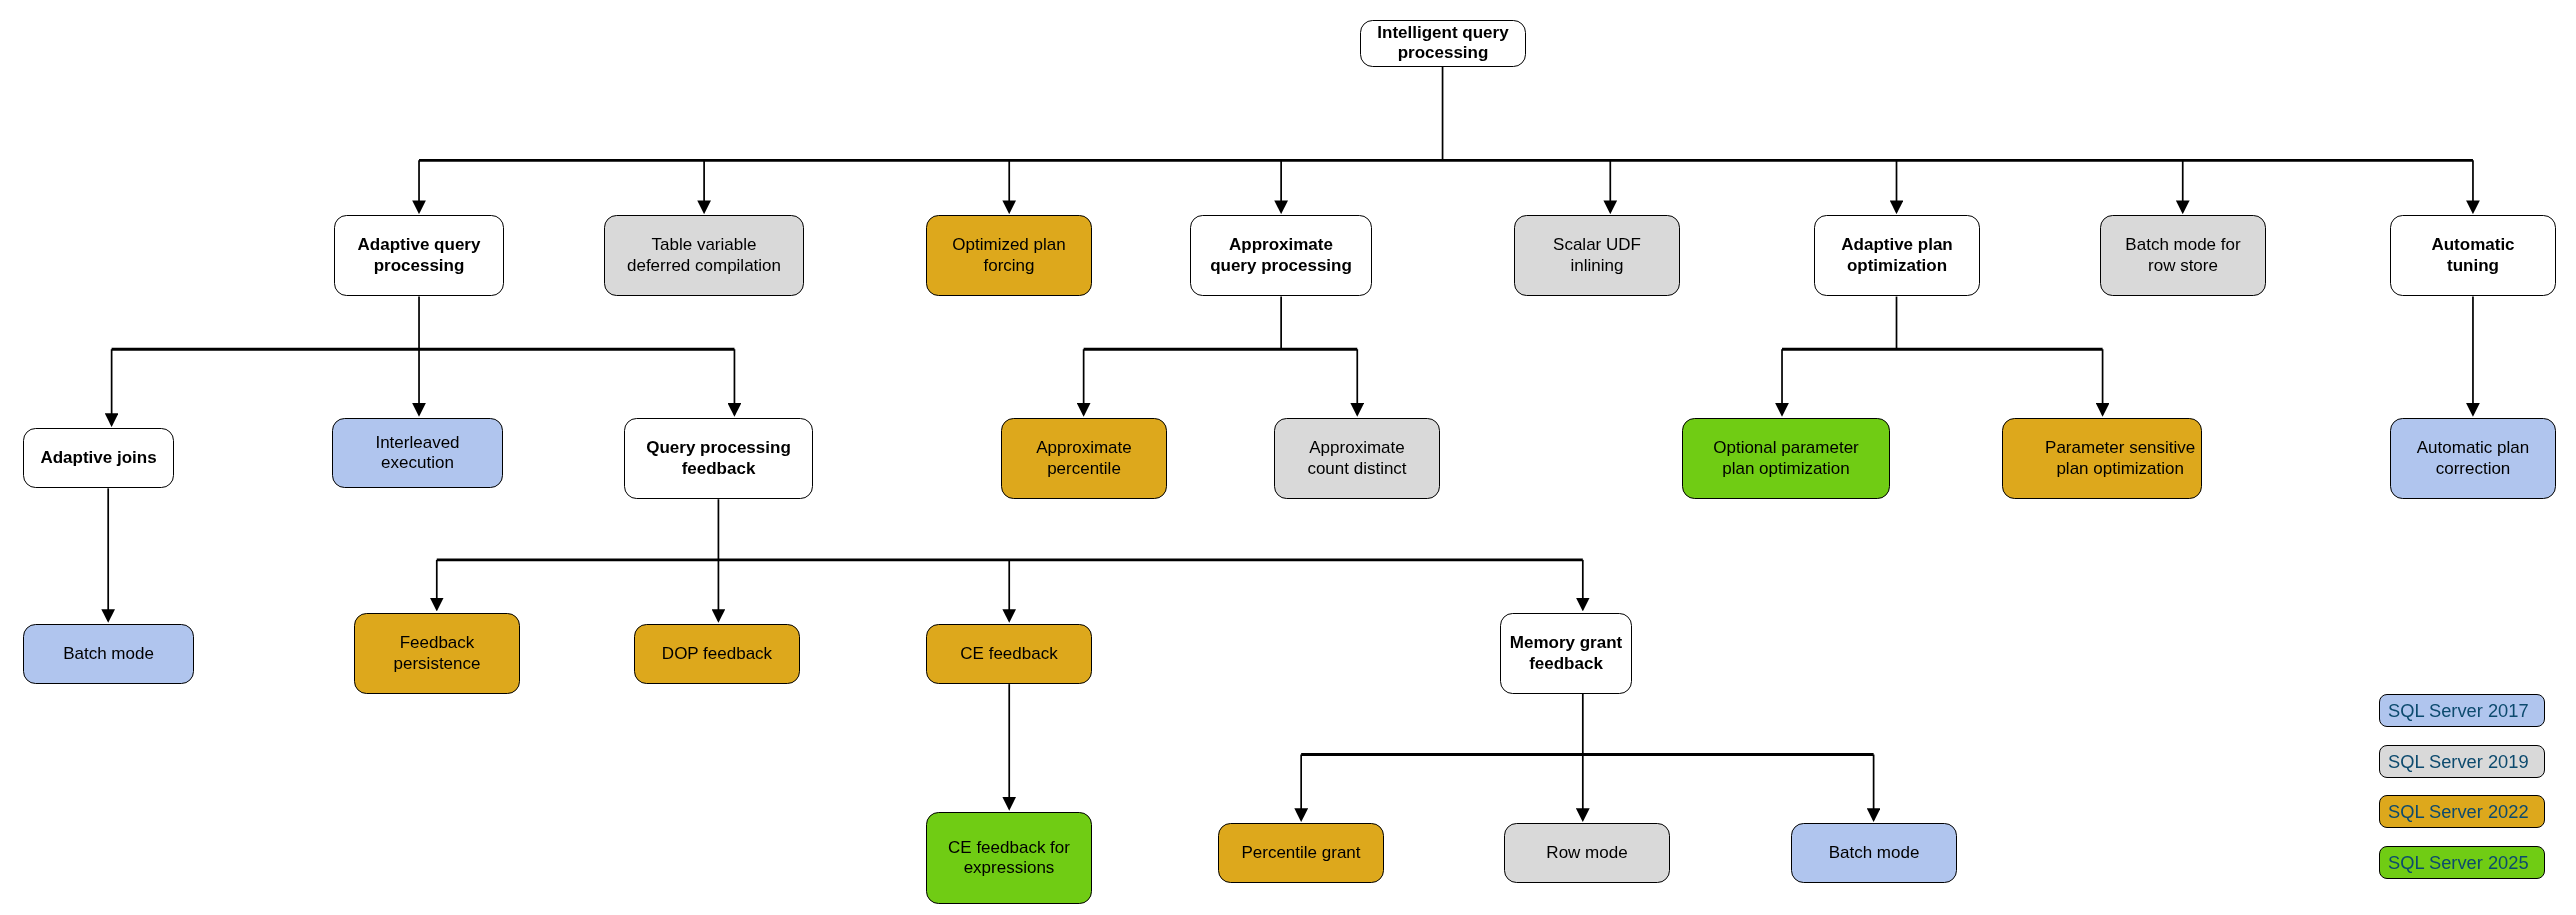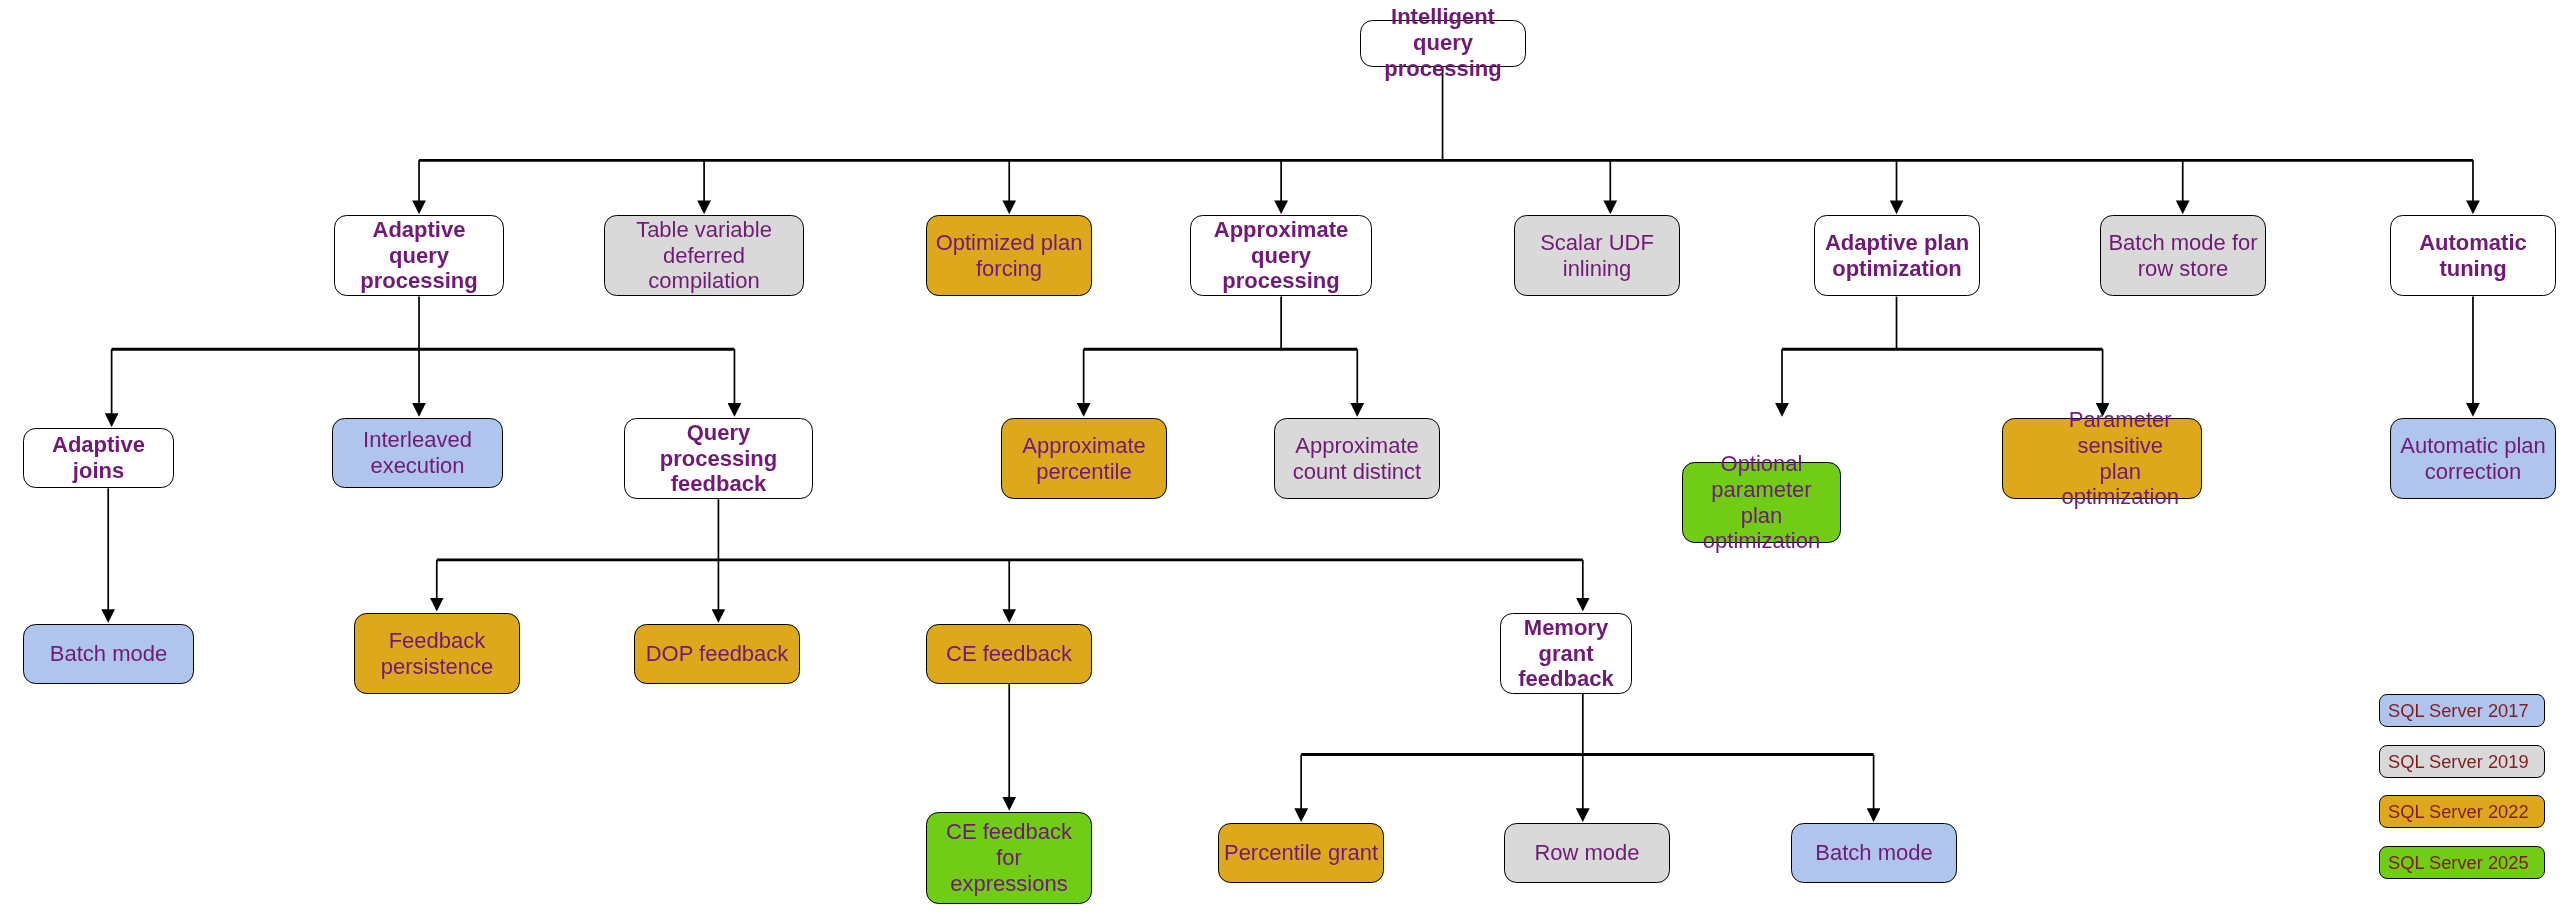--- a/index.html
+++ b/index.html
@@ -26,38 +26,38 @@
   .node {
     position: absolute;
     box-sizing: border-box;
     border: 1.7px solid #000000;
     border-radius: 12.6px;
     display: flex;
     align-items: center;
     justify-content: center;
     text-align: center;
     line-height: 1.18;
-    color: #701a75;
+    color: #000000;
     padding: 2.3px 4.6px;
-    font-size: 22px;
+    font-size: 17px;
     background: #ffffff;
     white-space: pre-line;
   }
   .node.bold { font-weight: bold; }
   .legend-item {
     position: absolute;
     box-sizing: border-box;
     border: 1.7px solid #000000;
     border-radius: 8px;
     display: flex;
     align-items: center;
     justify-content: flex-start;
     padding-left: 8px;
     font-size: 18.3px;
-    color: #7f1d1d;
+    color: #0c4a6e;
     background: #ffffff;
   }
 </style>
 </head>
 <body>
 
 <div id="stage">
   <svg id="edge-layer" viewBox="0 0 4500 1600">
     <defs>
       <marker id="arrow" viewBox="0 0 12 12" refX="10" refY="6" markerWidth="8" markerHeight="8" orient="auto-start-reverse">
@@ -136,21 +136,21 @@
 tuning</div>
       <div class="node bold" style="left: 23px; top: 428px; width: 151px; height: 60px; background: rgb(255, 255, 255);">Adaptive joins</div>
       <div class="node" style="left: 332px; top: 418px; width: 171px; height: 70px; background: rgb(176, 197, 238);">Interleaved
 execution</div>
       <div class="node bold" style="left: 624px; top: 418px; width: 189px; height: 81px; background: rgb(255, 255, 255);">Query processing
 feedback</div>
       <div class="node" style="left: 1001px; top: 418px; width: 166px; height: 81px; background: rgb(221, 168, 28);">Approximate
 percentile</div>
       <div class="node" style="left: 1274px; top: 418px; width: 166px; height: 81px; background: rgb(217, 217, 217);">Approximate
 count distinct</div>
-      <div class="node" style="left: 1682px; top: 418px; width: 159px; height: 81px; background: rgb(112, 204, 20); margin-top: 44px;">Optional parameter
+      <div class="node" style="left: 1682px; top: 418px; width: 208px; height: 81px; background: rgb(112, 204, 20);">Optional parameter
 plan optimization</div>
       <div class="node" style="left: 2002px; top: 418px; width: 200px; height: 81px; background: rgb(221, 168, 28); padding-left: 41px;">Parameter sensitive
 plan optimization</div>
       <div class="node" style="left: 2390px; top: 418px; width: 166px; height: 81px; background: rgb(176, 197, 238);">Automatic plan
 correction</div>
       <div class="node" style="left: 23px; top: 624px; width: 171px; height: 60px; background: rgb(176, 197, 238);">Batch mode</div>
       <div class="node" style="left: 354px; top: 613px; width: 166px; height: 81px; background: rgb(221, 168, 28);">Feedback
 persistence</div>
       <div class="node" style="left: 634px; top: 624px; width: 166px; height: 60px; background: rgb(221, 168, 28);">DOP feedback</div>
       <div class="node" style="left: 926px; top: 624px; width: 166px; height: 60px; background: rgb(221, 168, 28);">CE feedback</div>

